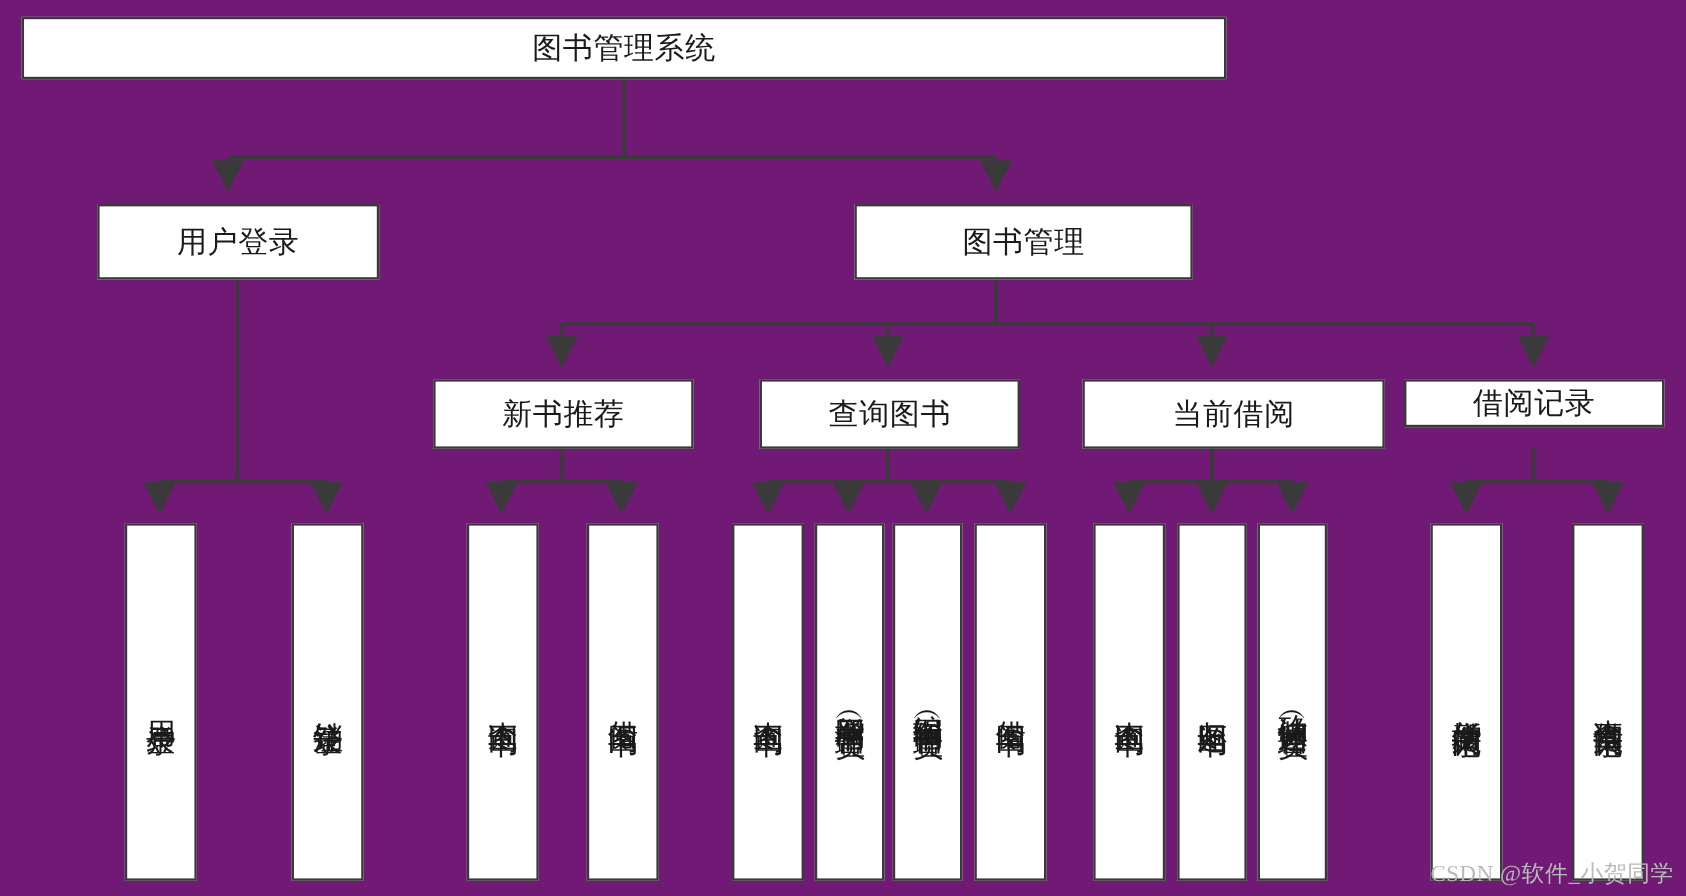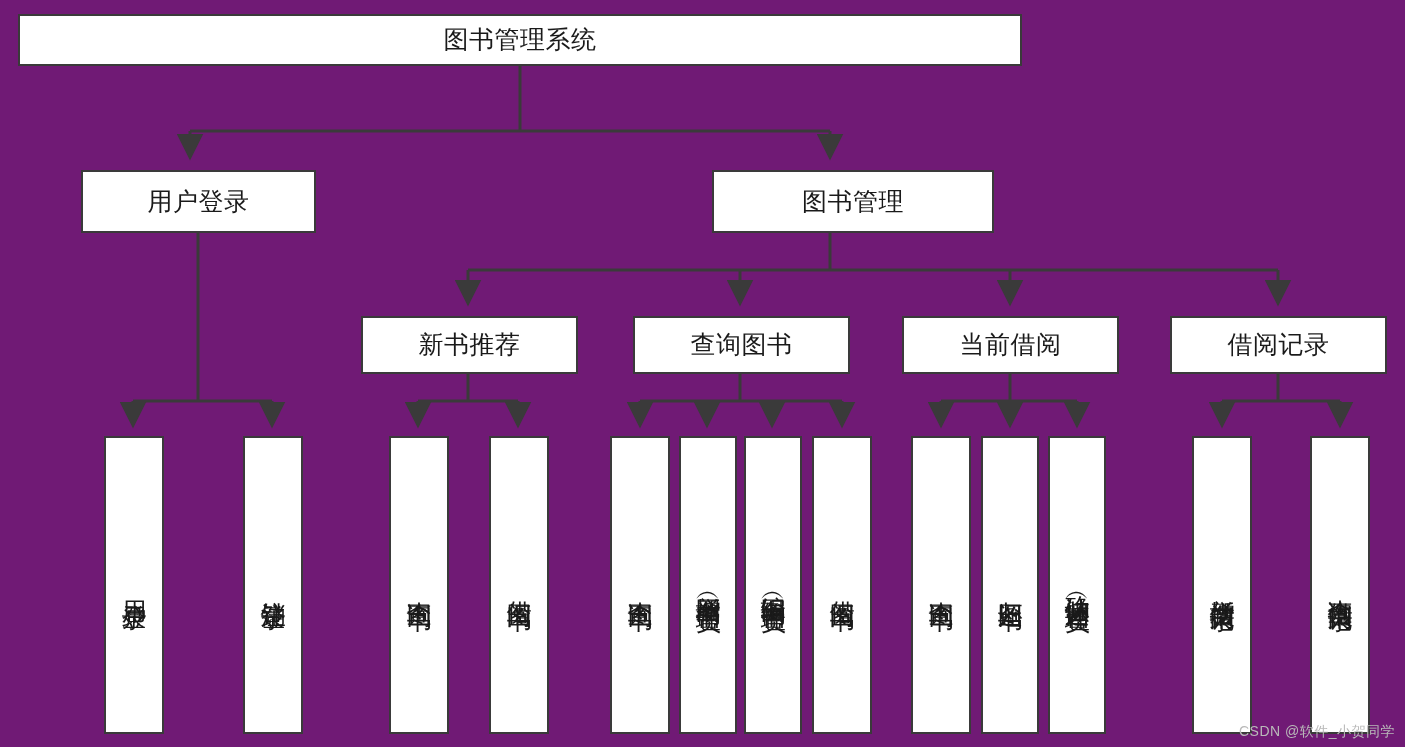--- a/index.html
+++ b/index.html
@@ -57,25 +57,25 @@
   .node-v .vlabel {
     writing-mode: vertical-rl;
     text-orientation: upright;
     display: block;
     white-space: nowrap;
   }
   .watermark {
     position: absolute;
     right: 10px;
     bottom: 6px;
-    font-size: 14px;
+    font-size: 19px;
     color: #b9b9b9;
     letter-spacing: 0.5px;
     white-space: nowrap;
-    font-family: Liberation Sans, sans-serif;
+    font-family: Liberation Serif, serif;
   }
 </style>
 </head>
 <body>
 
 <div id="canvas">
 
   <svg class="wires" viewBox="0 0 1405 747">
     <defs>
       <marker id="arrow" viewBox="0 0 12 12" refX="10" refY="6" markerWidth="9" markerHeight="9" orient="auto-start-reverse">
@@ -140,25 +140,25 @@
   </div>
 
   <div class="node node-h" style="left:361px; top:316px; width:217px; height:58px;justify-content:center;">
     <span>新书推荐</span>
   </div>
 
   <div class="node node-h" style="left:633px; top:316px; width:217px; height:58px;">
     <span>查询图书</span>
   </div>
 
-  <div class="node node-h" style="left:902px; top:316px; width:217px; height:58px;text-align:center;">
+  <div class="node node-h" style="left:902px; top:316px; width:252px; height:58px;text-align:center;">
     <span>当前借阅</span>
   </div>
 
-  <div class="node node-h" style="left:1170px; top:316px; width:217px; height:58px;">
+  <div class="node node-h" style="left:1170px; top:316px; width:217px; height:40px;">
     <span>借阅记录</span>
   </div>
 
   <div class="node node-v" style="left:104px; top:436px; width:60px; height:298px;">
     <span class="vlabel">用户登录</span>
   </div>
 
   <div class="node node-v" style="left:243px; top:436px; width:60px; height:298px;">
     <span class="vlabel">注销登录</span>
   </div>

